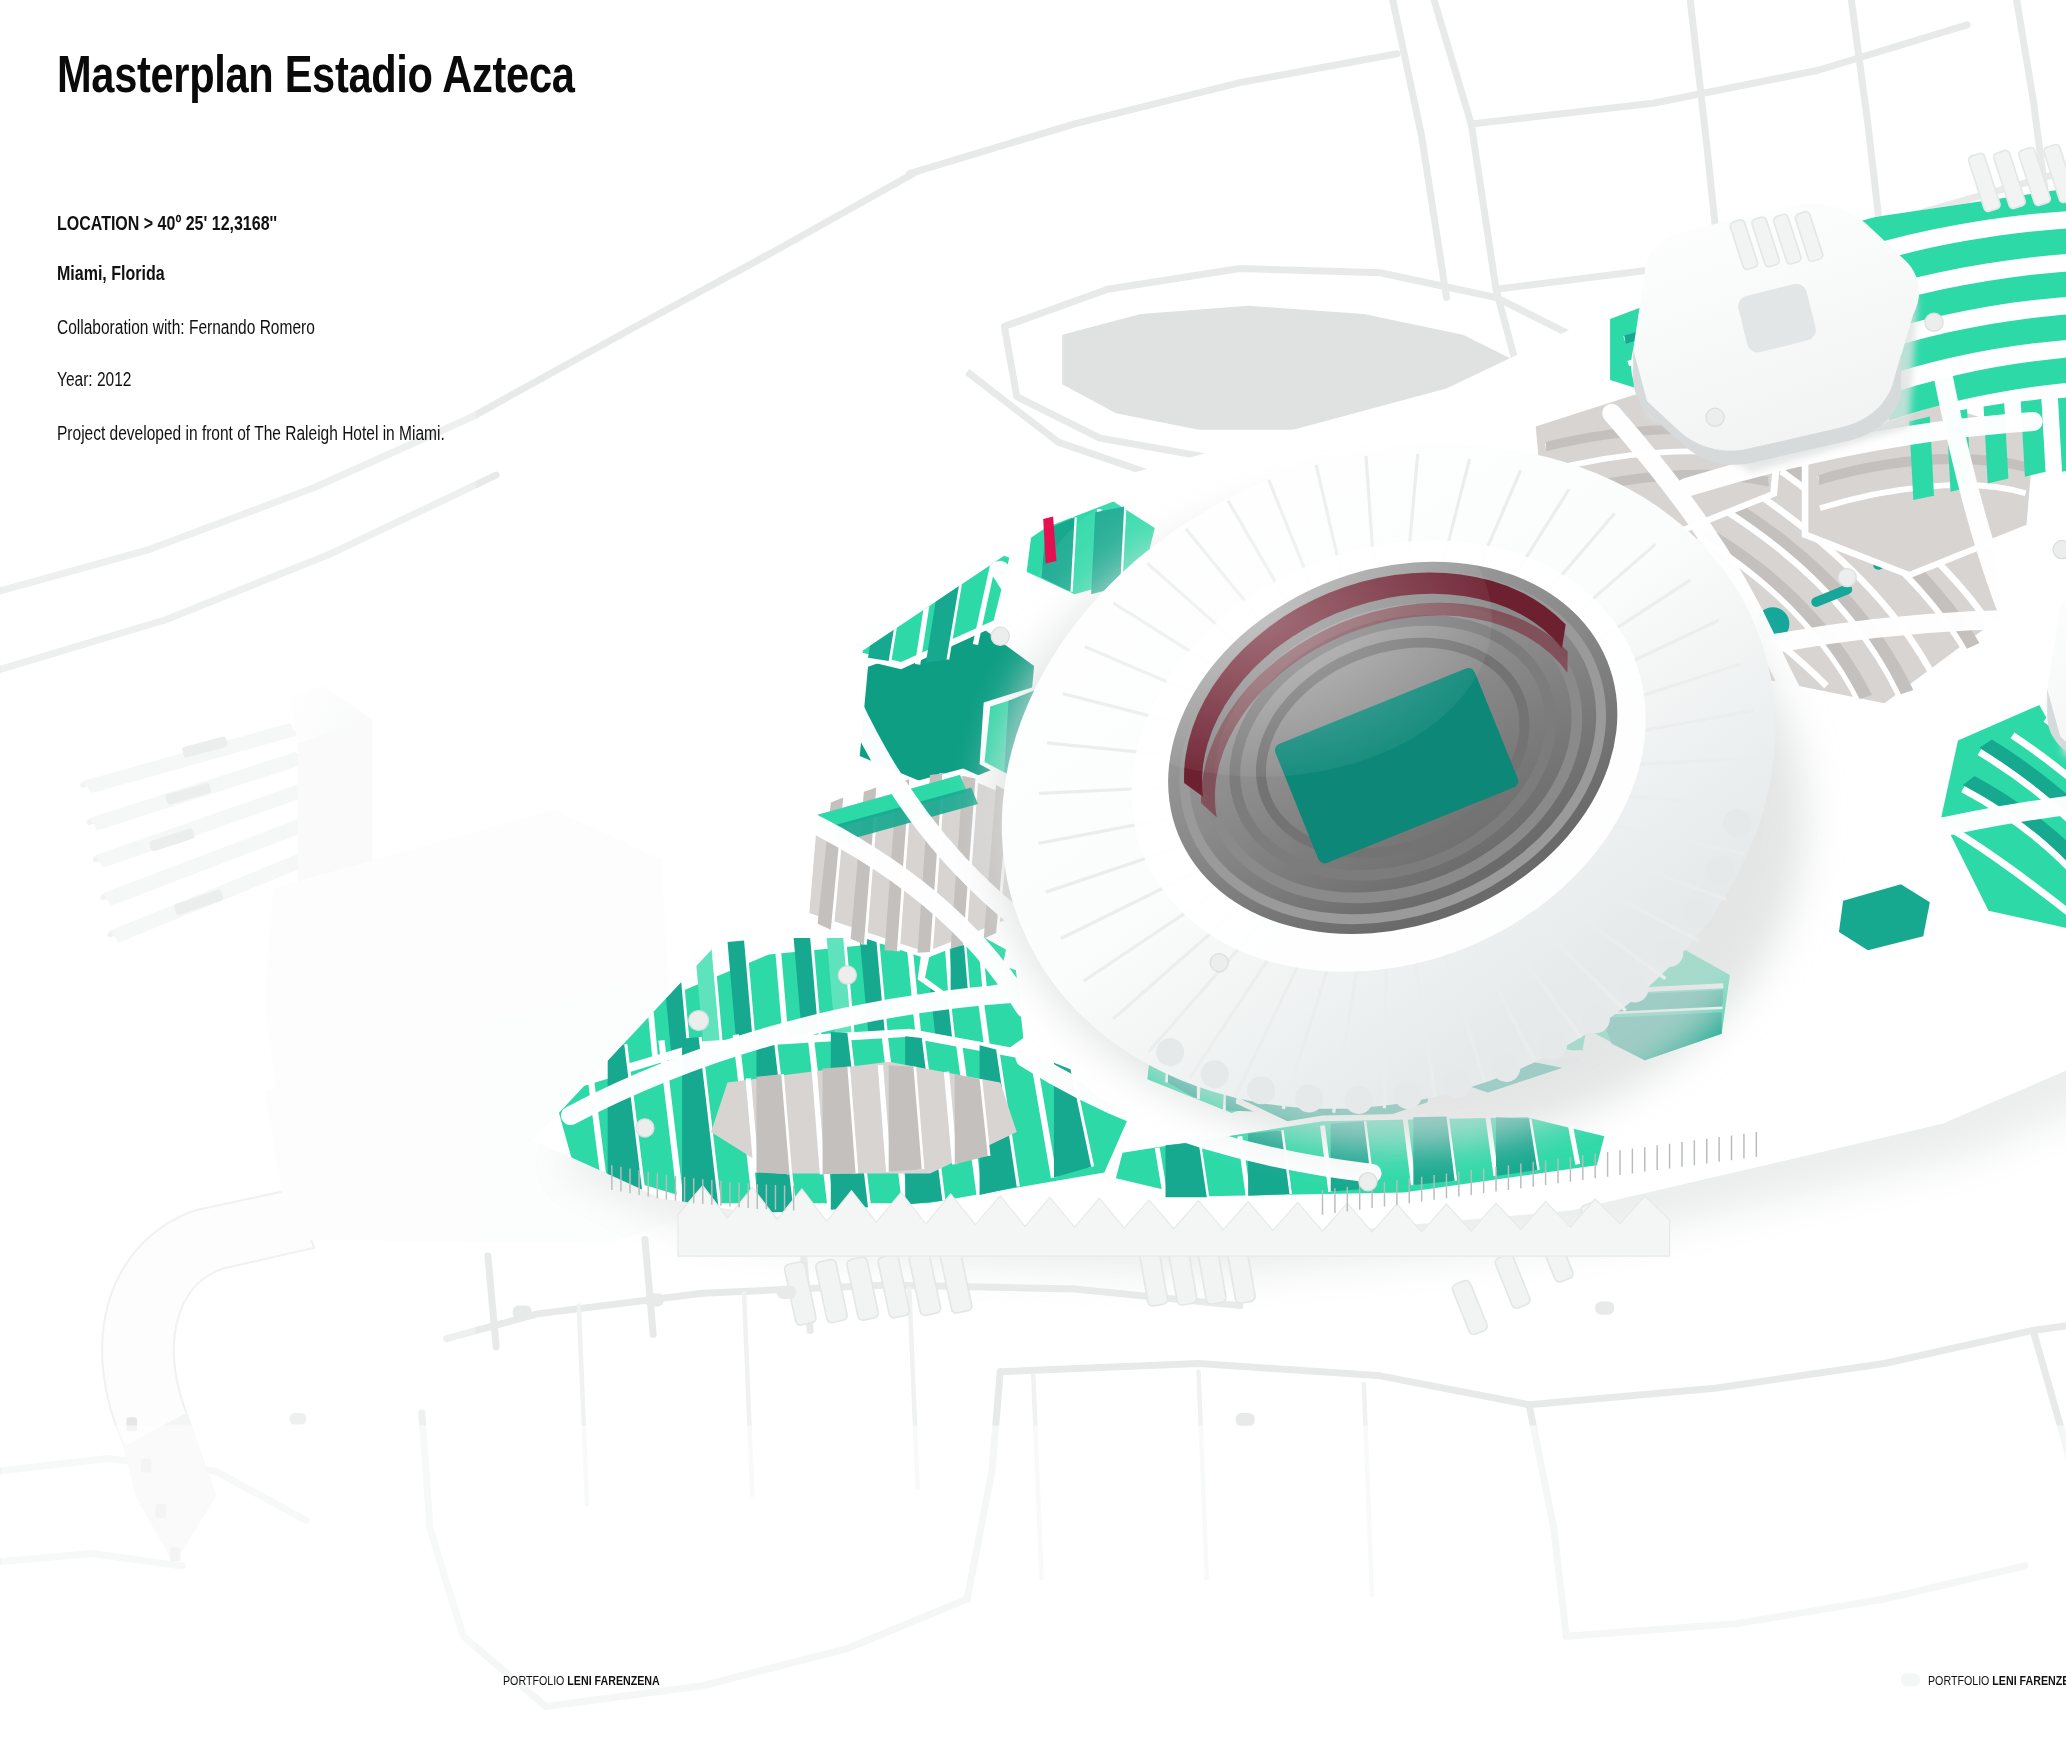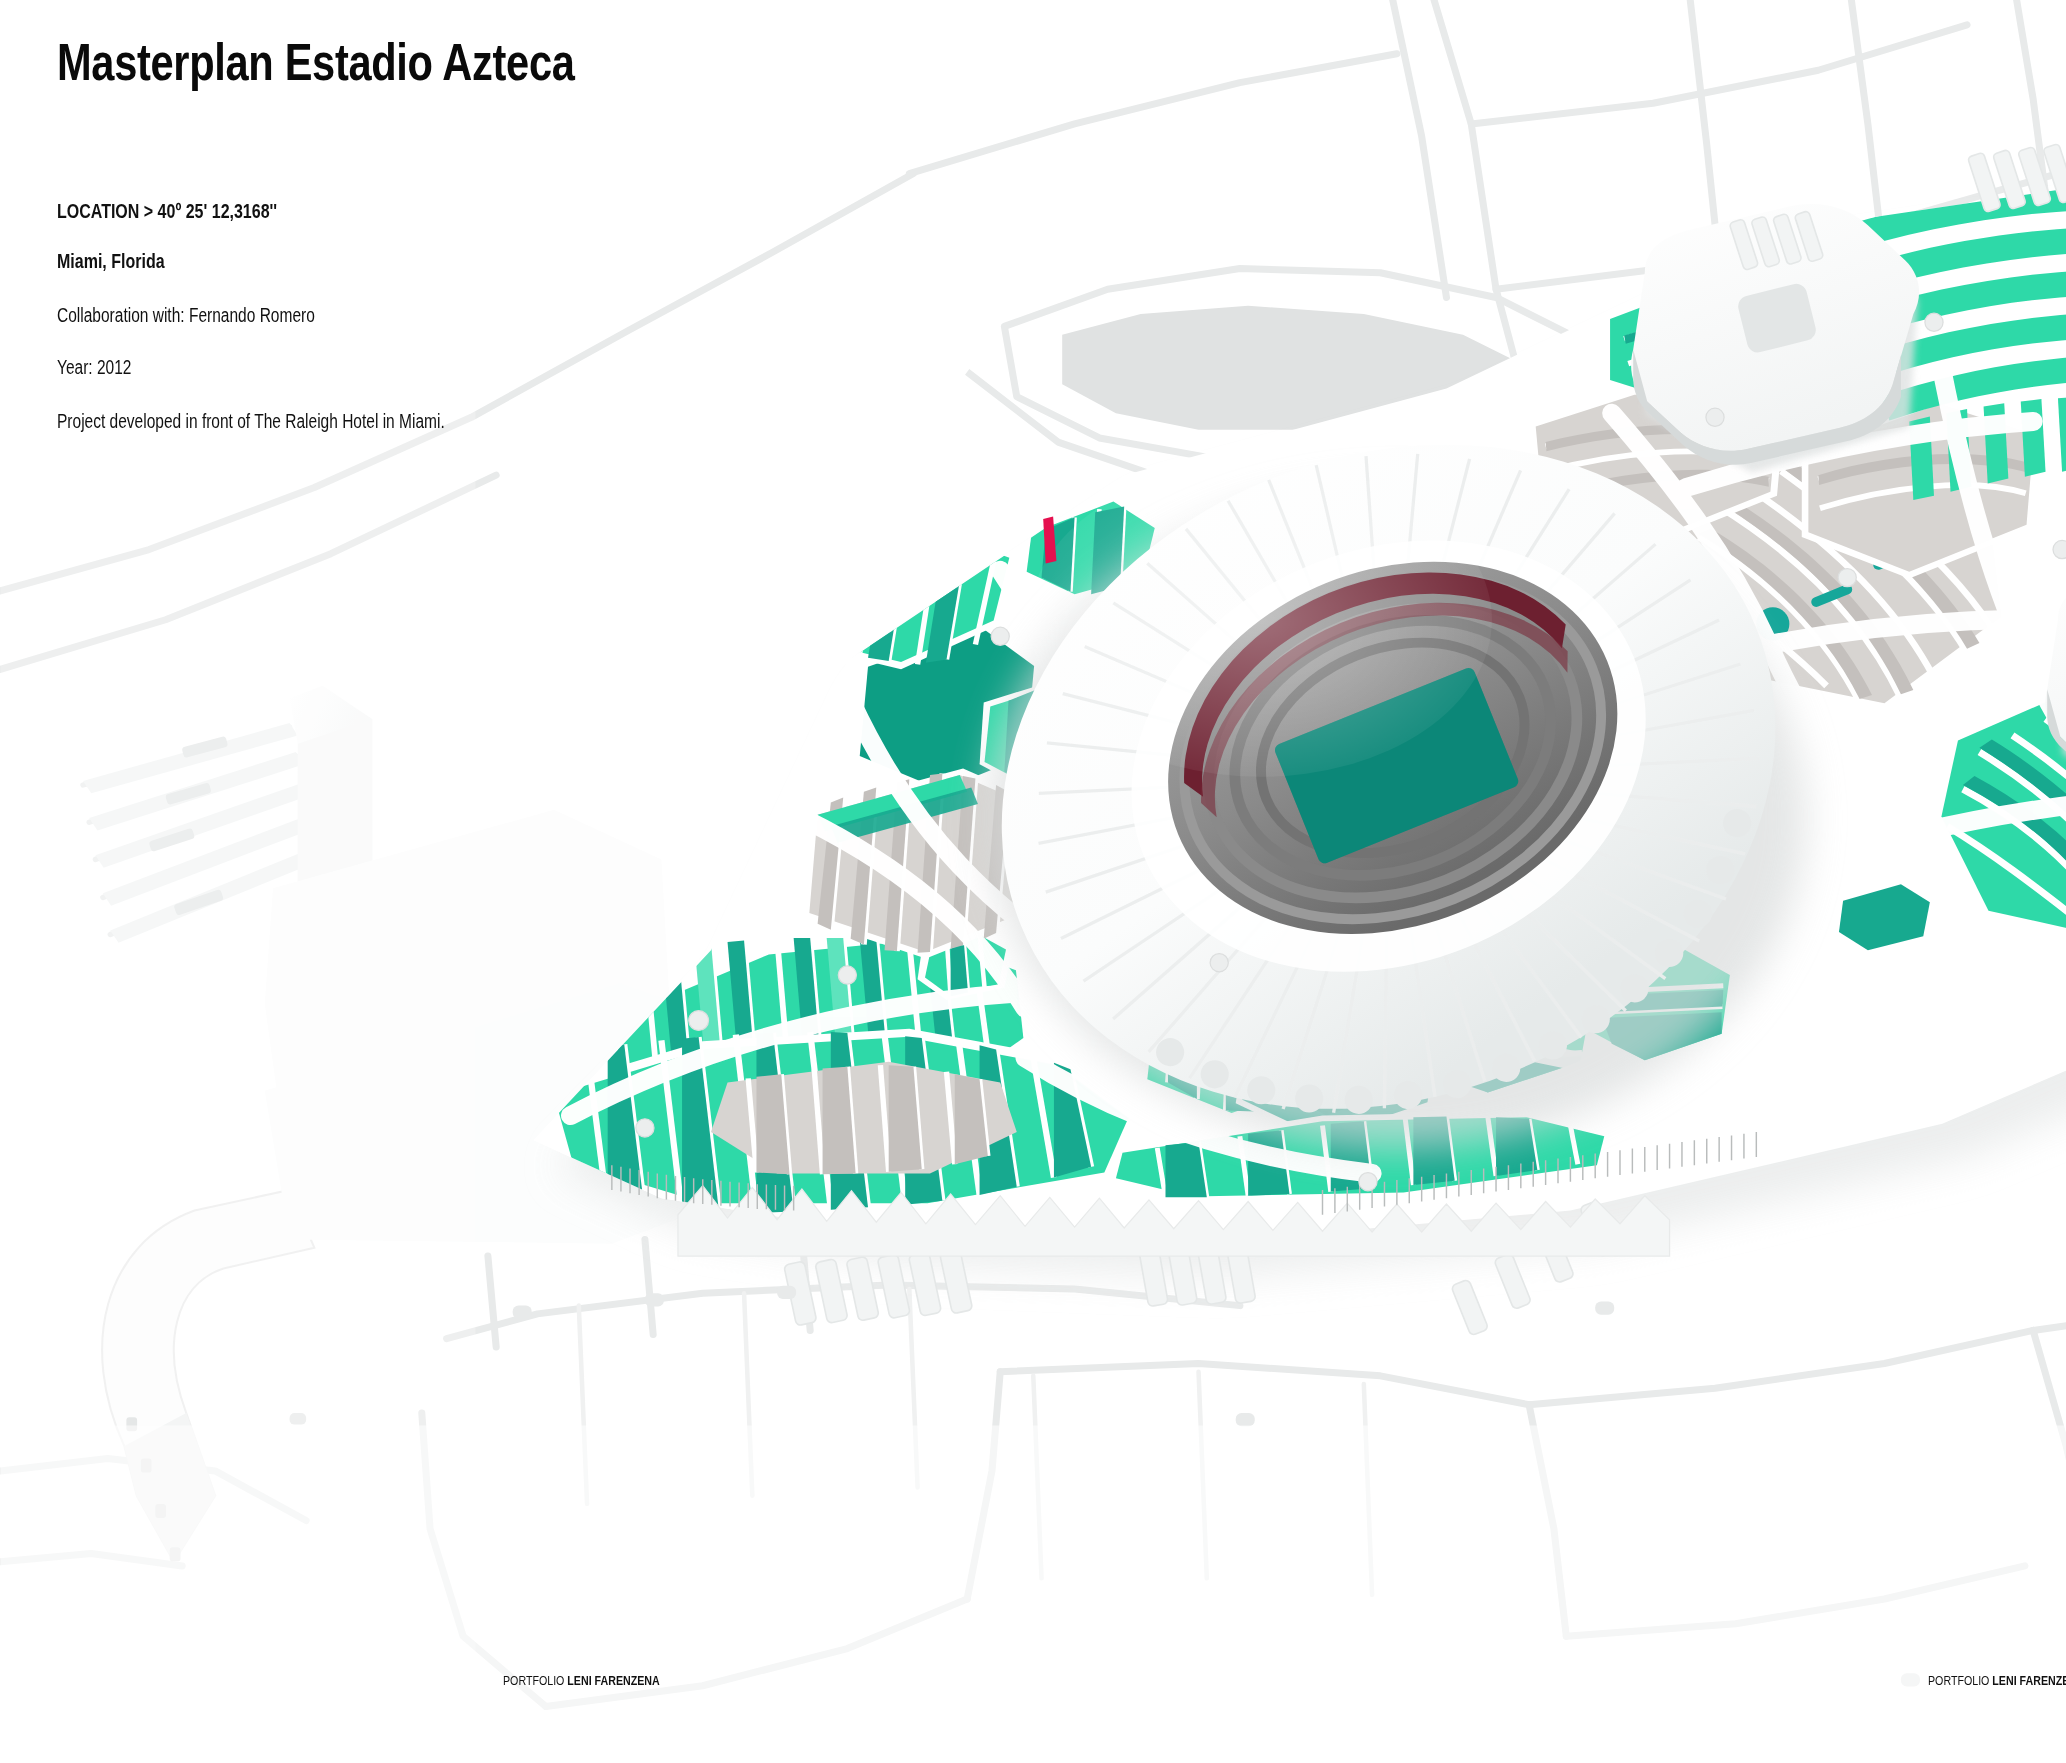--- a/index.html
+++ b/index.html
@@ -5,21 +5,21 @@
   * { margin:0; padding:0; box-sizing:border-box; }
   html,body { background:#ffffff; }
   body {
     width:2645px; height:1763px;
     position:relative; overflow:hidden;
     font-family:"Liberation Sans", sans-serif;
     background:#ffffff;
   }
 
   
-  #text-block { position:absolute; left:57px; top:36px; width:537px; z-index:60; }
+  #text-block { position:absolute; left:57px; top:48px; width:537px; z-index:60; }
   #page-title {
     font-size:52px; font-weight:bold; color:#0a0a0a;
     letter-spacing:-0.4px; line-height:1.0;
     transform:scaleX(0.80); transform-origin:left center;
     white-space:nowrap;
   }
   .meta-line {
     font-size:20px; color:#111; line-height:1.18;
     transform:scaleX(0.80); transform-origin:left top;
     white-space:nowrap;

